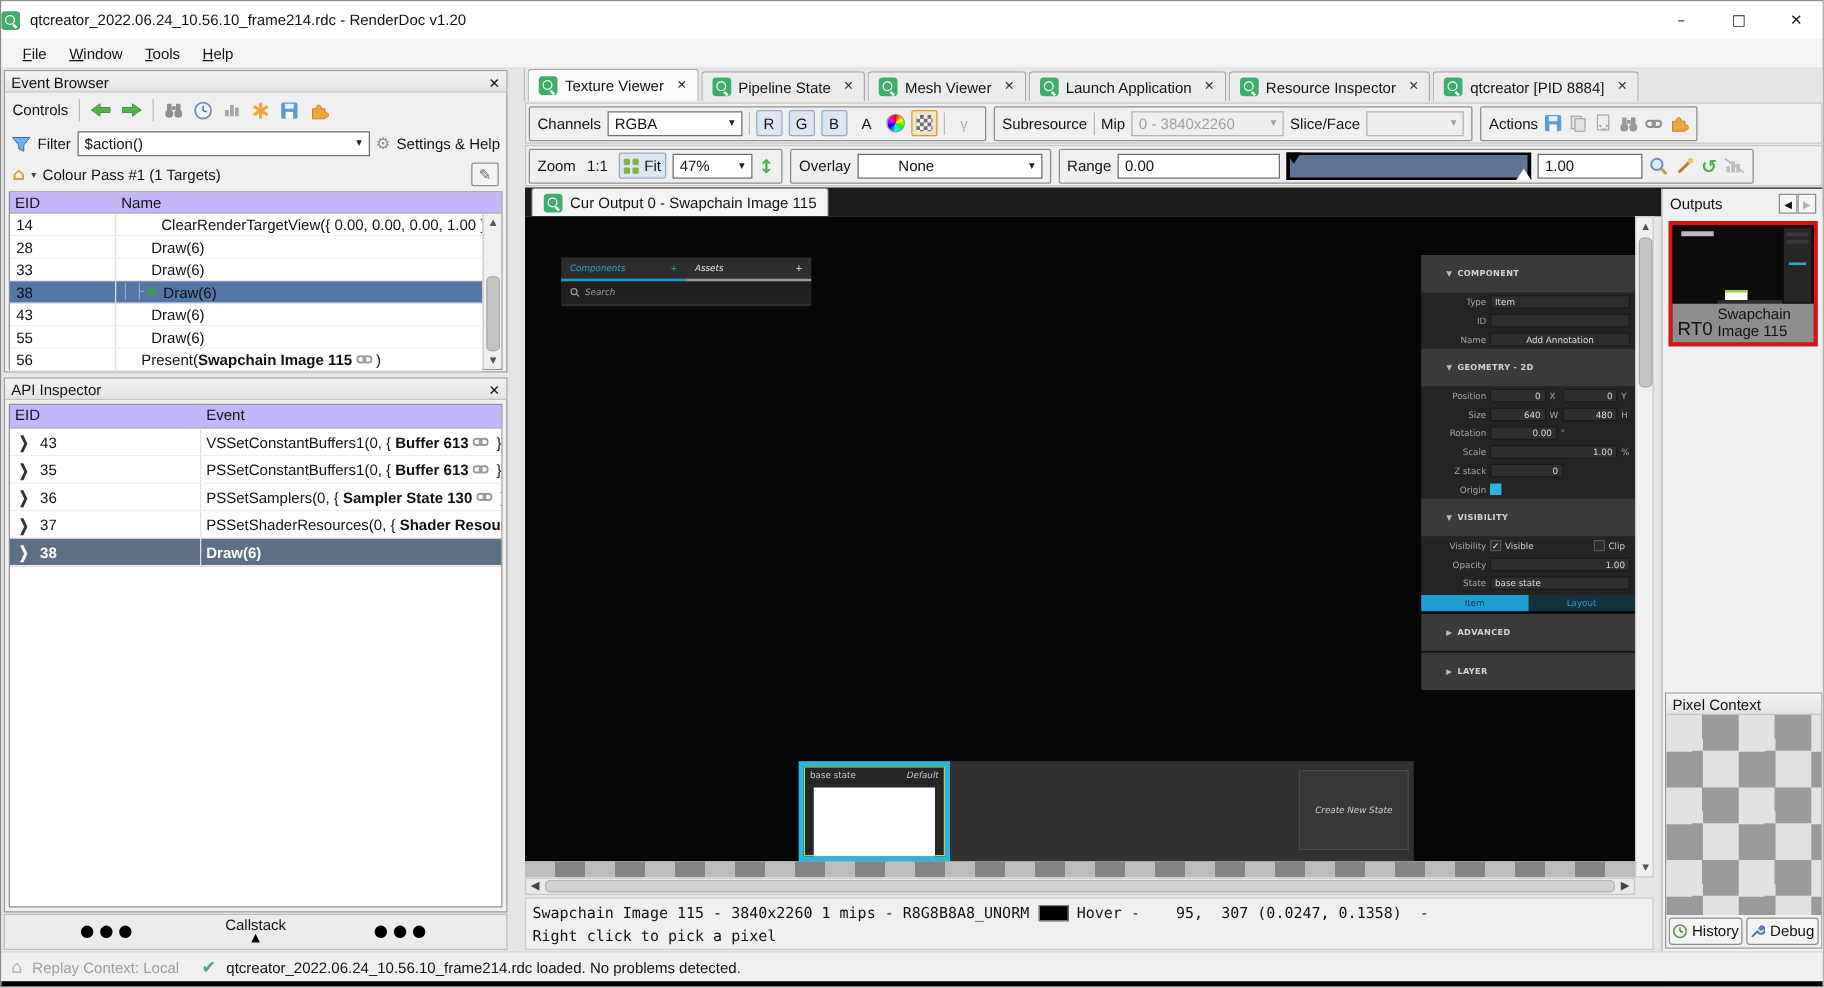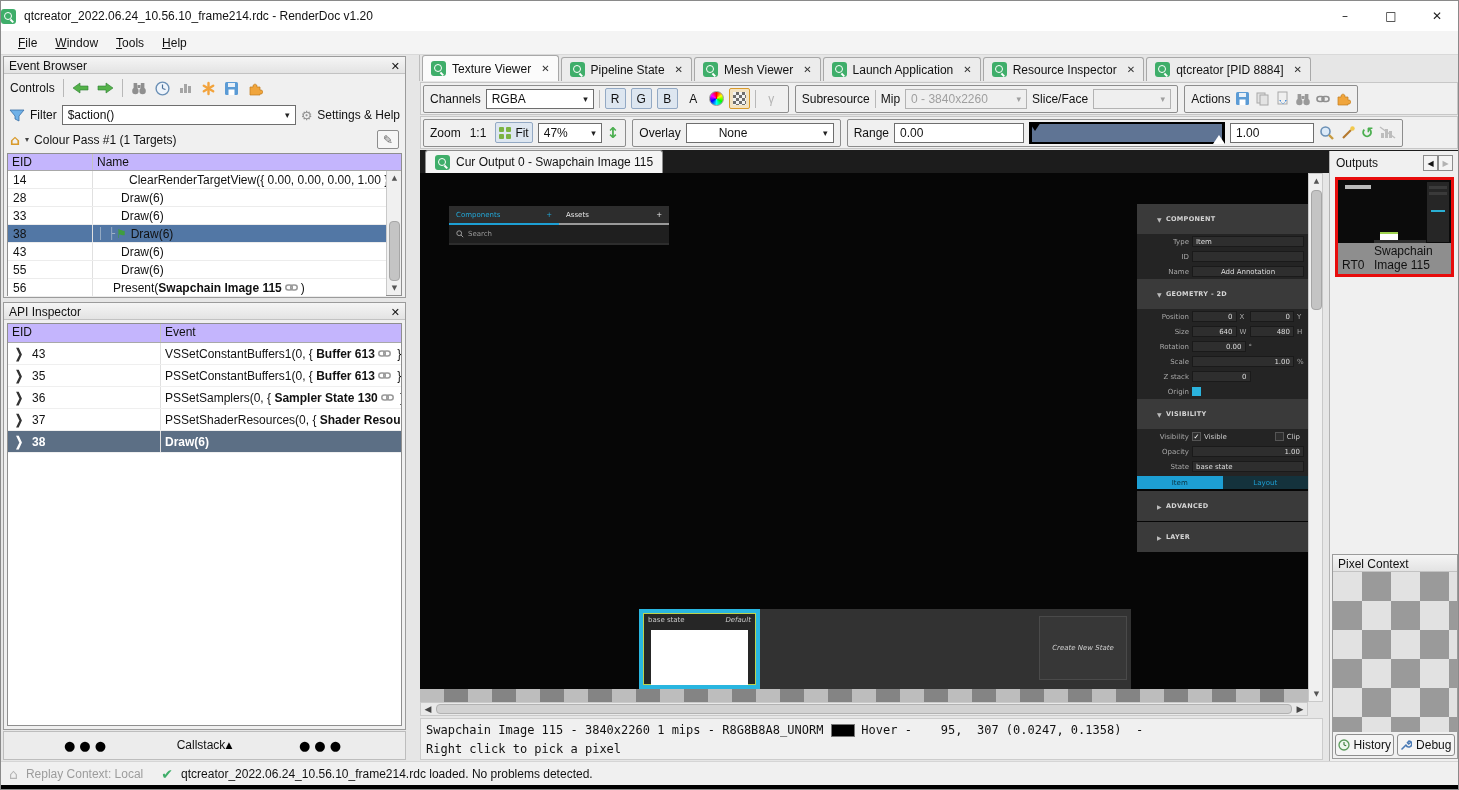--- a/index.html
+++ b/index.html
@@ -52,21 +52,21 @@
   
   #api-table { position:absolute; left:3px; top:20px; width:395px; height:403px; background:#fff; border:1px solid #8f8f8f; }
   .api-row { display:flex; height:22px; align-items:center; border-bottom:1px solid #efefef; background:#fff; }
   .api-row.sel { background:#5c6f85; color:#fff; font-weight:bold; }
   .api-eid { width:153px; flex:0 0 153px; padding-left:6px; height:100%; display:flex; align-items:center; gap:8px; border-right:1px solid #e0e0e0; }
   .api-ev { flex:1; white-space:nowrap; overflow:hidden; padding-left:4px; }
   .chev { font-weight:bold; color:#333; transform:scale(.8,1.1); }
   .api-row.sel .chev { color:#fff; }
 
   #callstack { position:absolute; left:2px; top:676px; width:403px; height:29px; background:#ececec; border:1px solid #bdbdbd; display:flex; align-items:center; justify-content:space-between; padding:0 60px; }
-  #callstack .mid { display:flex; flex-direction:row; align-items:center; line-height:11px; }
+  #callstack .mid { display:flex; flex-direction:column; align-items:center; line-height:11px; }
   .dots { font-family:"DejaVu Sans",sans-serif; letter-spacing:4px; font-size:13px; color:#000; }
   .tri-up { font-family:"DejaVu Sans",sans-serif; font-size:9px; color:#000; }
 
   
   #tabbar { position:absolute; left:418px; top:0; width:1041px; height:26px; display:flex; align-items:flex-end; gap:2px; border-left:1px solid #bdbdbd; padding-left:2px; background:#e6e6e6; }
   .tab { height:24px; display:flex; align-items:center; gap:6px; padding:0 8px; background:#ececec; border:1px solid #a8a8a8; border-bottom:none; border-radius:3px 3px 0 0; white-space:nowrap; }
   .tab.active { background:#fbfbfb; height:26px; }
   .tab .tx { font-family:"DejaVu Sans",sans-serif; font-size:10px; color:#333; margin-left:4px; }
 
   .toolbar { position:absolute; display:flex; align-items:center; gap:6px; background:#f0f0f0; border:1px solid #c7c7c7; }
@@ -96,21 +96,21 @@
   #vp-hscroll { position:absolute; left:419px; top:647px; width:888px; height:14px; background:#e9e9e9; border:1px solid #c9c9c9; display:flex; align-items:center; }
   #vp-hscroll .ha { width:14px; text-align:center; font-family:"DejaVu Sans",sans-serif; font-size:9px; color:#444; }
   #vp-hscroll .hthumb { flex:1; height:10px; margin:0 1px; background:#d2d2d2; border:1px solid #b2b2b2; border-radius:4px; }
 
   #status-text { position:absolute; left:419px; top:663px; width:903px; height:42px; background:#f0f0f0; border:1px solid #cccccc; font-family:"DejaVu Sans Mono",monospace; font-size:12px; padding:2px 5px; line-height:19px; color:#111; }
   #status-text .pre { white-space:pre; }
   .swatch { display:inline-block; width:24px; height:13px; background:#000; border:1px solid #777; vertical-align:middle; margin:0 6px 0 8px; }
 
   
   .tc-panel { position:absolute; font-family:"DejaVu Sans",sans-serif; font-size:7px; color:#cfcfcf; }
-  #tc-comp { left:29px; top:33px; width:220px; height:39px; background:#2d2d2d; }
+  #tc-comp { left:29px; top:33px; width:200px; height:39px; background:#2d2d2d;font-style:italic; }
   #tc-comp .tabs { display:flex; height:19px; }
   #tc-comp .ctab { flex:1; display:flex; align-items:center; padding:0 7px; }
   #tc-comp .ctab .pl { margin-left:auto; }
   #tc-comp .ctab.comp { color:#23a8d8; border-bottom:2px solid #1d9fd4; }
   #tc-comp .ctab.assets { color:#e8e8e8; border-bottom:2px solid #9a9a9a; }
   #tc-comp .search { height:18px; background:#1f1f1f; display:flex; align-items:center; gap:4px; padding:0 7px; color:#9a9a9a; }
 
   #tc-props { left:717px; top:31px; width:171px; height:279px; background:#242424; }
   .phdr { height:30px; background:#3a3a3a; display:flex; align-items:center; gap:4px; padding:0 20px; color:#d5d5d5; font-weight:bold; font-size:6.5px; letter-spacing:.3px; }
   .phdr .tri { font-size:6px; color:#bbb; }
@@ -134,21 +134,21 @@
   #tc-create { position:absolute; right:4px; top:7px; width:88px; height:64px; background:#373737; border:1px solid #4a4a4a; display:flex; align-items:center; justify-content:center; font-style:italic; color:#d0d0d0; }
 
   
   #sidebar { position:absolute; left:1328px; top:96px; width:130px; height:662px; background:#f0f0f0; border-left:1px solid #b3b3b3; }
   #outputs-hdr { position:absolute; left:0; top:2px; width:100%; height:20px; display:flex; align-items:center; padding:0 6px; }
   #outputs-hdr .navs { margin-left:auto; display:flex; }
   .navbtn { width:15px; height:16px; border:1px solid #8d8d8d; background:#f4f4f4; display:flex; align-items:center; justify-content:center; font-family:"DejaVu Sans",sans-serif; font-size:8px; }
   #thumb { position:absolute; left:5px; top:26px; width:119px; height:100px; border:3px solid #e80c0c; background:#0b0b0b; }
   #thumb .img { position:absolute; left:0; top:0; right:0; height:66px; background:#0b0b0b; overflow:hidden; }
   #thumb .cap { position:absolute; left:0; bottom:0; right:0; height:31px; background:#8e8e8e; color:#111; }
-  #thumb .rt0 { position:absolute; left:4px; bottom:2px; font-size:12px; }
+  #thumb .rt0 { position:absolute; left:4px; bottom:2px; font-size:15px; }
   #thumb .nm { position:absolute; right:3px; top:1px; width:74px; font-size:12px; line-height:14px; }
   .mini { position:absolute; background:#2e2e2e; }
 
   #pixelctx { position:absolute; left:2px; top:403px; width:126px; height:205px; border:1px solid #9b9b9b; background:#f0f0f0; display:flex; flex-direction:column; }
   #pixelctx .body { flex:1; background:repeating-conic-gradient(#9a9a9a 0% 25%, #e2e2e2 0% 50%) 0 0/58px 58px; }
   #pixelctx .btns { height:26px; display:flex; gap:3px; padding:2px 2px; }
   .pcbtn { flex:1; border:1px solid #8d8d8d; border-radius:3px; background:#f4f4f4; display:flex; align-items:center; justify-content:center; gap:4px; font-size:12px; }
 
   
   #statusbar { position:absolute; left:0; top:760px; width:1459px; height:24px; background:#f0f0f0; border-top:1px solid #d5d5d5; display:flex; align-items:center; gap:8px; padding-left:8px; }

